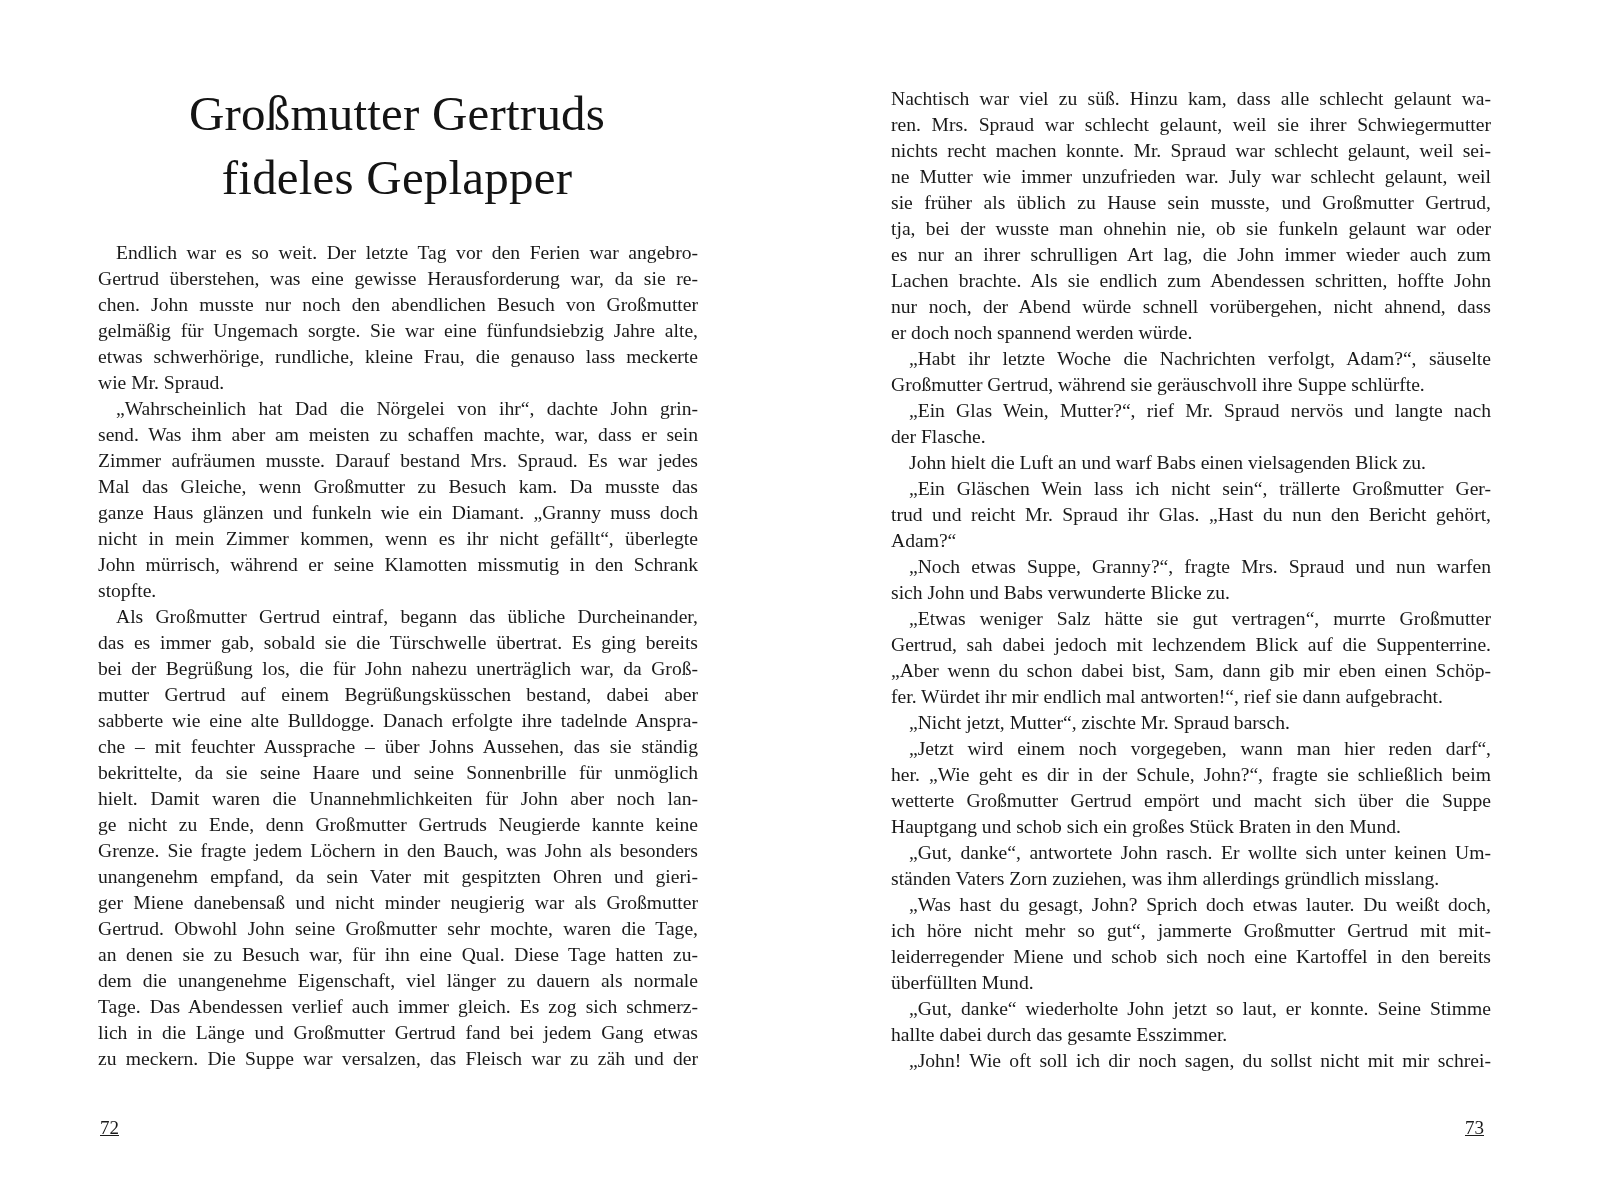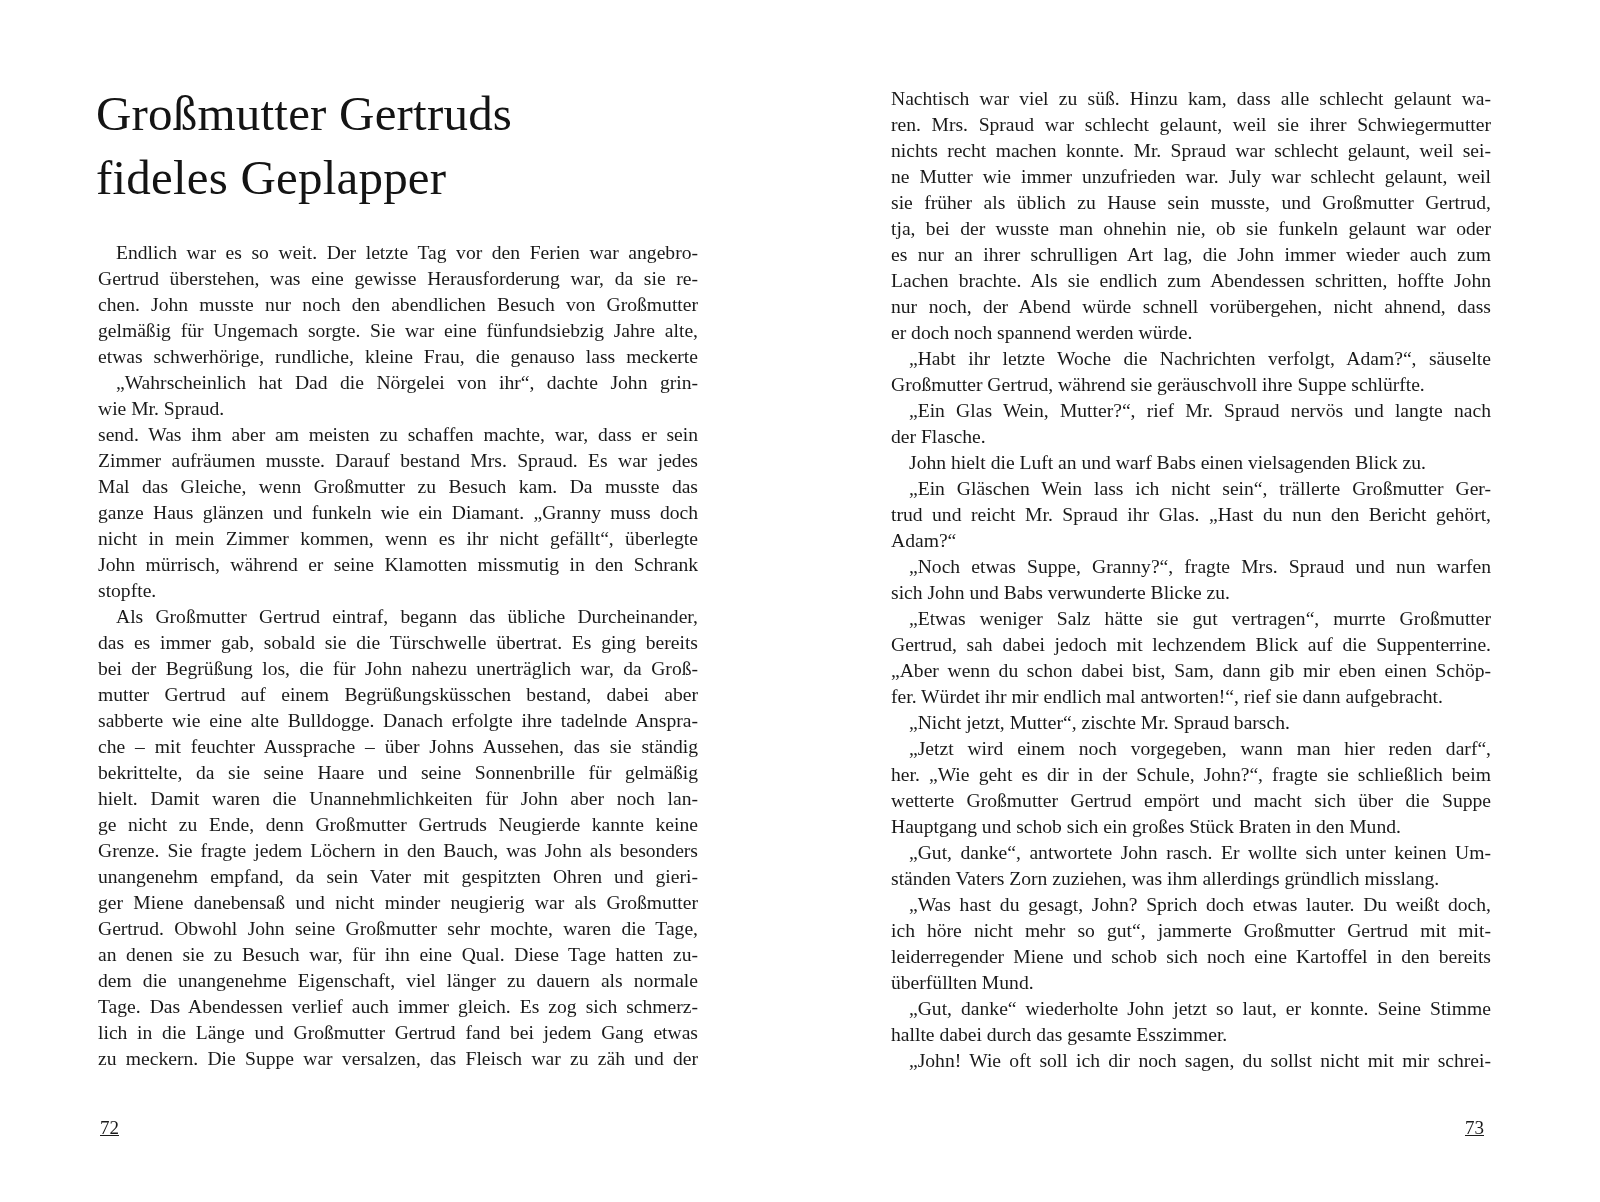--- a/index.html
+++ b/index.html
@@ -21,21 +21,21 @@
       height: 1202px;
     }
     .page-left { left: 0; width: 800px; }
     .page-right { left: 800px; width: 800px; }
 
     .chapter-title {
       position: absolute;
       left: 96px;
       top: 82px;
       width: 602px;
-      text-align: left;
+      text-align: center;
       font-size: 49px;
       line-height: 64px;
       font-weight: normal;
       margin: 0;
       color: #141414;
       letter-spacing: 0.2px;
     }
     .chapter-title span { display: block; }
 
     .text-block {
@@ -76,36 +76,36 @@
   <h1 class="chapter-title">
     <span>Großmutter Gertruds</span>
     <span>fideles Geplapper</span>
   </h1>
   <div class="text-block left-text" id="left-text">
       <span class="line indent">Endlich war es so weit. Der letzte Tag vor den Ferien war angebro-</span>
       <span class="line">Gertrud überstehen, was eine gewisse Herausforderung war, da sie re-</span>
       <span class="line">chen. John musste nur noch den abendlichen Besuch von Großmutter</span>
       <span class="line">gelmäßig für Ungemach sorgte. Sie war eine fünfundsiebzig Jahre alte,</span>
       <span class="line">etwas schwerhörige, rundliche, kleine Frau, die genauso lass meckerte</span>
+      <span class="line last">wie Mr. Spraud.</span>
       <span class="line indent">„Wahrscheinlich hat Dad die Nörgelei von ihr“, dachte John grin-</span>
-      <span class="line last">wie Mr. Spraud.</span>
       <span class="line">send. Was ihm aber am meisten zu schaffen machte, war, dass er sein</span>
       <span class="line">Zimmer aufräumen musste. Darauf bestand Mrs. Spraud. Es war jedes</span>
       <span class="line">Mal das Gleiche, wenn Großmutter zu Besuch kam. Da musste das</span>
       <span class="line">ganze Haus glänzen und funkeln wie ein Diamant. „Granny muss doch</span>
       <span class="line">nicht in mein Zimmer kommen, wenn es ihr nicht gefällt“, überlegte</span>
       <span class="line">John mürrisch, während er seine Klamotten missmutig in den Schrank</span>
       <span class="line last">stopfte.</span>
       <span class="line indent">Als Großmutter Gertrud eintraf, begann das übliche Durcheinander,</span>
       <span class="line">das es immer gab, sobald sie die Türschwelle übertrat. Es ging bereits</span>
       <span class="line">bei der Begrüßung los, die für John nahezu unerträglich war, da Groß-</span>
       <span class="line">mutter Gertrud auf einem Begrüßungsküsschen bestand, dabei aber</span>
       <span class="line">sabberte wie eine alte Bulldogge. Danach erfolgte ihre tadelnde Anspra-</span>
       <span class="line">che – mit feuchter Aussprache – über Johns Aussehen, das sie ständig</span>
-      <span class="line">bekrittelte, da sie seine Haare und seine Sonnenbrille für gelmäßig</span>
+      <span class="line">bekrittelte, da sie seine Haare und seine Sonnenbrille für unmöglich</span>
       <span class="line">hielt. Damit waren die Unannehmlichkeiten für John aber noch lan-</span>
       <span class="line">ge nicht zu Ende, denn Großmutter Gertruds Neugierde kannte keine</span>
       <span class="line">Grenze. Sie fragte jedem Löchern in den Bauch, was John als besonders</span>
       <span class="line">unangenehm empfand, da sein Vater mit gespitzten Ohren und gieri-</span>
       <span class="line">ger Miene danebensaß und nicht minder neugierig war als Großmutter</span>
       <span class="line">Gertrud. Obwohl John seine Großmutter sehr mochte, waren die Tage,</span>
       <span class="line">an denen sie zu Besuch war, für ihn eine Qual. Diese Tage hatten zu-</span>
       <span class="line">dem die unangenehme Eigenschaft, viel länger zu dauern als normale</span>
       <span class="line">Tage. Das Abendessen verlief auch immer gleich. Es zog sich schmerz-</span>
       <span class="line">lich in die Länge und Großmutter Gertrud fand bei jedem Gang etwas</span>

